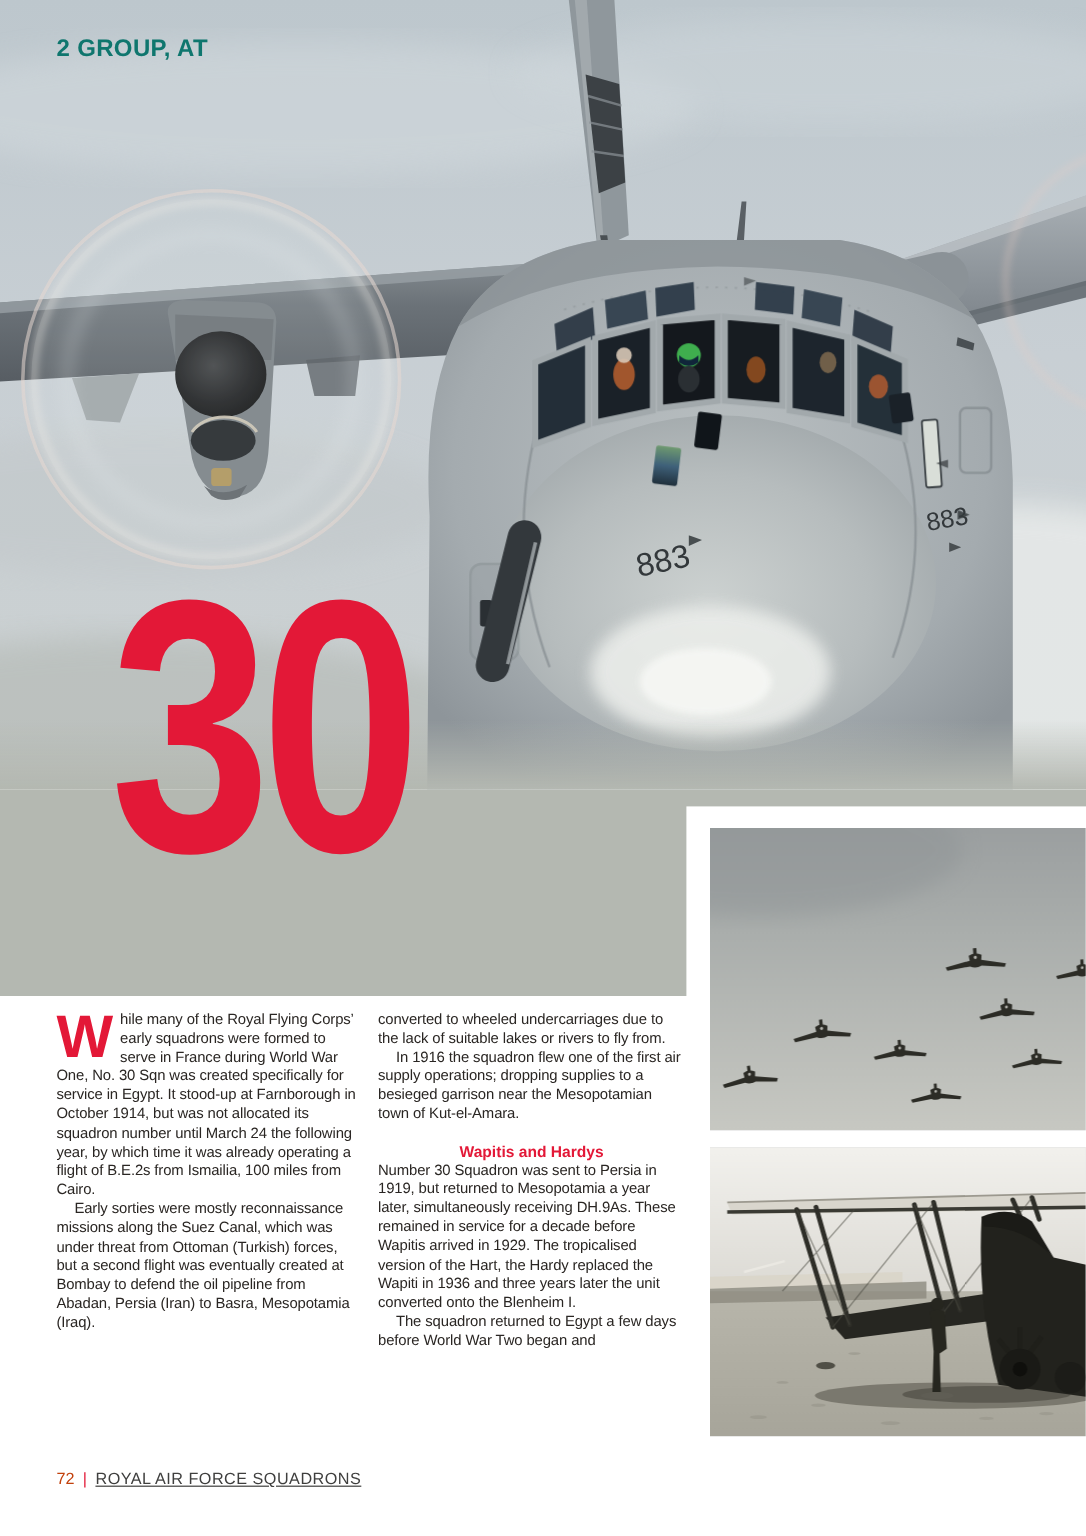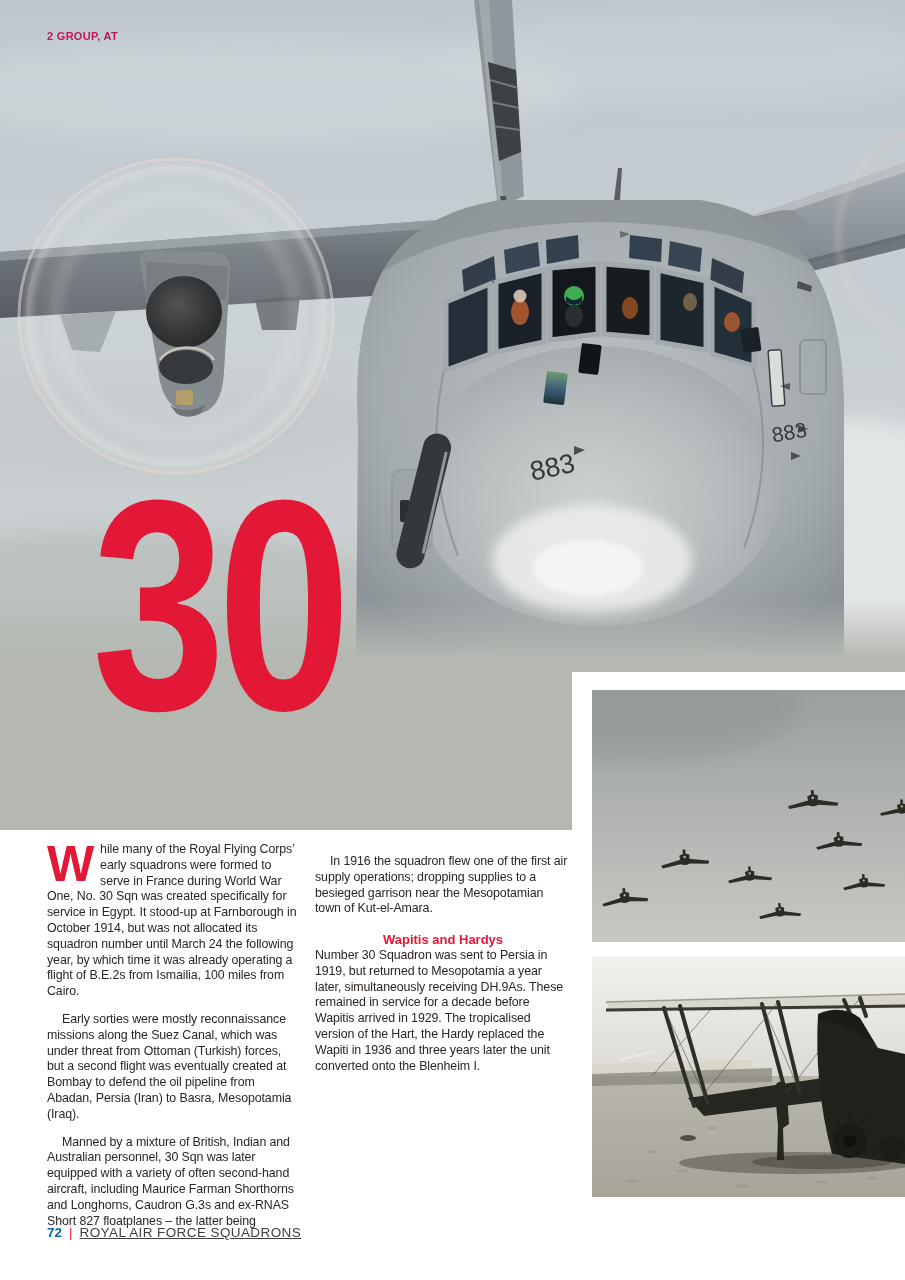--- a/index.html
+++ b/index.html
@@ -1,44 +1,44 @@
 <!DOCTYPE html>
 <html><head>
 <meta charset="utf-8">
 <style>
   html,body{margin:0;padding:0;background:#e8e8e8;}
   .page{position:relative;width:905px;height:1280px;background:#ffffff;overflow:hidden;
         font-family:"Liberation Sans",sans-serif;margin:0 auto;}
   .hero{position:absolute;left:0;top:0;width:905px;height:658px;}
   .hero svg{display:block;width:100%;height:100%;}
-  .kicker{position:absolute;left:47px;top:30px;font-size:11px;font-weight:bold;
-          color:#be185d;letter-spacing:.3px;}
+  .kicker{position:absolute;left:47px;top:30px;font-size:20px;font-weight:bold;
+          color:#0f766e;letter-spacing:.3px;}
   .band{position:absolute;left:0;top:658px;width:905px;height:172px;background:#b4b8b1;}
   .notch{position:absolute;left:572px;top:672px;width:333px;height:158px;background:#ffffff;}
   .title-number{position:absolute;left:92px;top:455px;font-size:300px;line-height:1;
         font-weight:bold;color:#e31837;letter-spacing:-10px;transform:scaleX(.8);
         transform-origin:left top;}
   .title-word{position:absolute;left:36px;top:719px;font-size:118px;line-height:1;
         font-weight:bold;color:#ffffff;letter-spacing:-3.5px;white-space:nowrap;}
   .photo{position:absolute;overflow:hidden;background:#ddd;}
   .photo svg{display:block;width:100%;height:100%;}
   .photo1{left:592px;top:690px;width:313px;height:252px;}
   .photo2{left:592px;top:956px;width:313px;height:241px;}
   .article{position:absolute;left:47px;top:842px;width:524px;height:370px;
         font-size:12.4px;line-height:15.8px;color:#2a2623;}
   .col{position:absolute;top:0;}
   .col1{left:0;width:250px;}
   .col2{left:268px;width:256px;}
   .article p{margin:0;letter-spacing:-0.1px;}
-  .article p.indent{text-indent:15px;margin-top:12px;}
+  .article p.indent{text-indent:15px;}
   .dropcap{float:left;font-size:50px;line-height:42px;font-weight:bold;color:#e31837;
         padding:1px 6px 0 0;}
   .subhead{margin:15px 0 0 0;font-size:13px;font-weight:bold;color:#e31837;text-align:center;}
   .footer{position:absolute;left:47px;top:1225px;font-size:13.5px;color:#3f3f3e;}
-  .footer .pagenum{font-weight:bold;color:#0369a1;}
+  .footer .pagenum{font-weight:normal;color:#c2410c;}
   .footer .sep{color:#e31837;margin:0 7px;font-weight:400;}
   .footer .pub{letter-spacing:.4px;text-decoration:underline;}
   .serial{font-family:"Liberation Sans",sans-serif;fill:#33383b;}
 </style>
 </head>
 <body>
 
 <div class="page">
 
   <div class="hero">
@@ -325,26 +325,27 @@
         <path d="M183,137 Q189,134 195,137 L197,168 L191,172 L192,204 L185,204 L186,170 Z"></path>
         <ellipse cx="189" cy="207" rx="14" ry="3" fill="#5f5d54"></ellipse>
       </g>
     </svg>
   </div>
 
   <div class="article">
     <div class="col col1">
       <p><span class="dropcap">W</span><span>hile many of the Royal Flying Corps’ early squadrons were formed to serve in France during World War One, No. 30 Sqn was created specifically for service in Egypt. It stood-up at Farnborough in October 1914, but was not allocated its squadron number until March 24 the following year, by which time it was already operating a flight of B.E.2s from Ismailia, 100 miles from Cairo.</span></p>
       <p class="indent">Early sorties were mostly reconnaissance missions along the Suez Canal, which was under threat from Ottoman (Turkish) forces, but a second flight was eventually created at Bombay to defend the oil pipeline from Abadan, Persia (Iran) to Basra, Mesopotamia (Iraq).</p>
-      <p class="indent">Manned by a mixture of British, Indian and Australian personnel, 30 Sqn was later equipped with a variety of often second-hand aircraft, including Maurice Farman Shorthorns and Longhorns, Caudron G.3s and ex-RNAS Short 827 floatplanes – the latter being</p>
     </div>
     <div class="col col2">
+      <p>converted to wheeled undercarriages due to the lack of suitable lakes or rivers to fly from.</p>
       <p class="indent">In 1916 the squadron flew one of the first air supply operations; dropping supplies to a besieged garrison near the Mesopotamian town of Kut-el-Amara.</p>
       <h3 class="subhead">Wapitis and Hardys</h3>
       <p>Number 30 Squadron was sent to Persia in 1919, but returned to Mesopotamia a year later, simultaneously receiving DH.9As. These remained in service for a decade before Wapitis arrived in 1929. The tropicalised version of the Hart, the Hardy replaced the Wapiti in 1936 and three years later the unit converted onto the Blenheim I.</p>
+      <p class="indent">The squadron returned to Egypt a few days before World War Two began and</p>
     </div>
   </div>
 
   <div class="footer">
     <span class="pagenum">72</span><span class="sep">|</span><span class="pub">ROYAL AIR FORCE SQUADRONS</span>
   </div>
 
 </div>
 
 </body></html>

